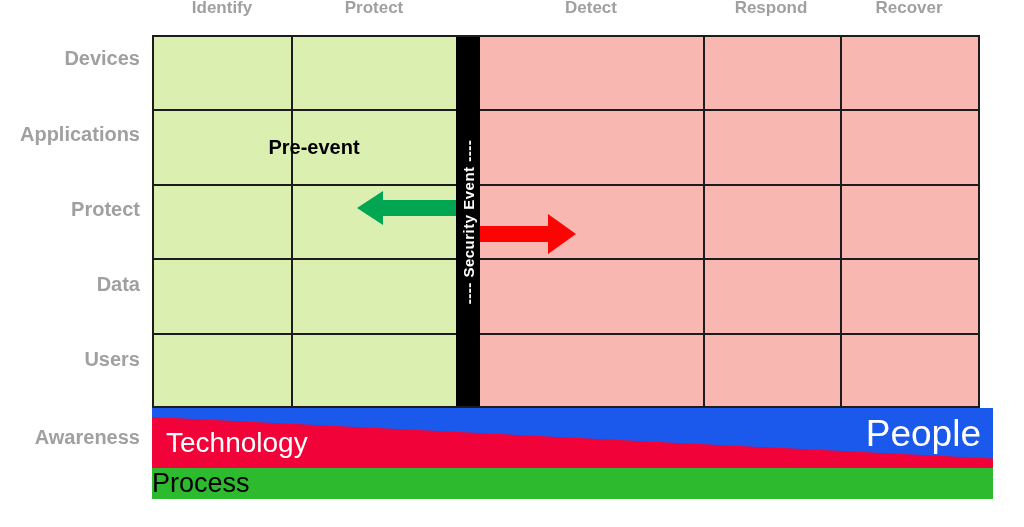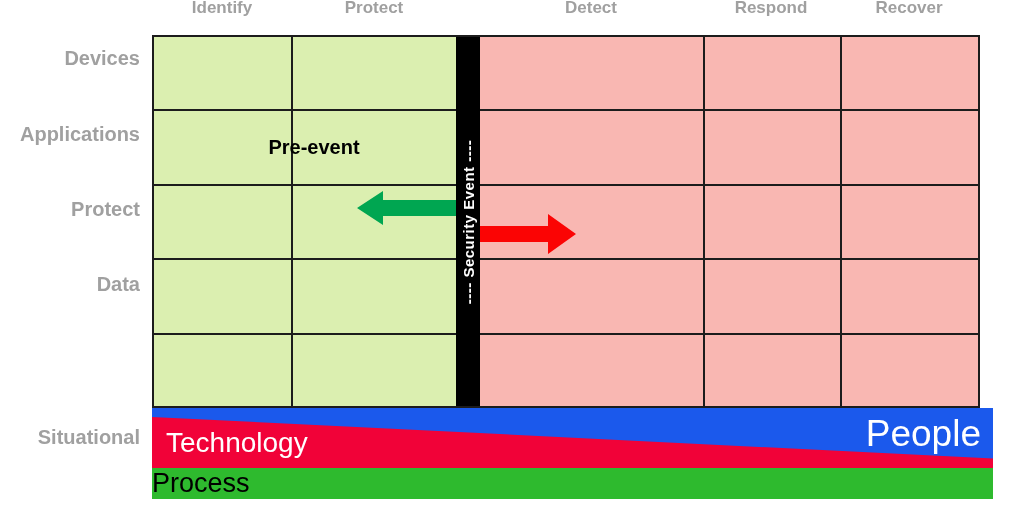--- a/index.html
+++ b/index.html
@@ -63,21 +63,22 @@
   <div class="col-header" style="left:222px">Identify</div>
   <div class="col-header" style="left:374px">Protect</div>
   <div class="col-header" style="left:591px">Detect</div>
   <div class="col-header" style="left:771px">Respond</div>
   <div class="col-header" style="left:909px">Recover</div>
 
   <div class="row-label" style="top:46px">Devices</div>
   <div class="row-label" style="top:122px">Applications</div>
   <div class="row-label" style="top:197px">Protect</div>
   <div class="row-label" style="top:272px">Data</div>
-  <div class="row-label" style="top:425px">Situational</div>
+  <div class="row-label" style="top:347px">Users</div>
+  <div class="row-label" style="top:425px">Awareness</div>
 
   <div id="grid">
     <div class="green-panel"></div>
     <div class="pink-panel"></div>
 
     <div class="vline" style="left:137px"></div>
     <div class="vline" style="left:549px"></div>
     <div class="vline" style="left:686px"></div>
     <div class="hline" style="top:72px"></div>
     <div class="hline" style="top:147px"></div>

